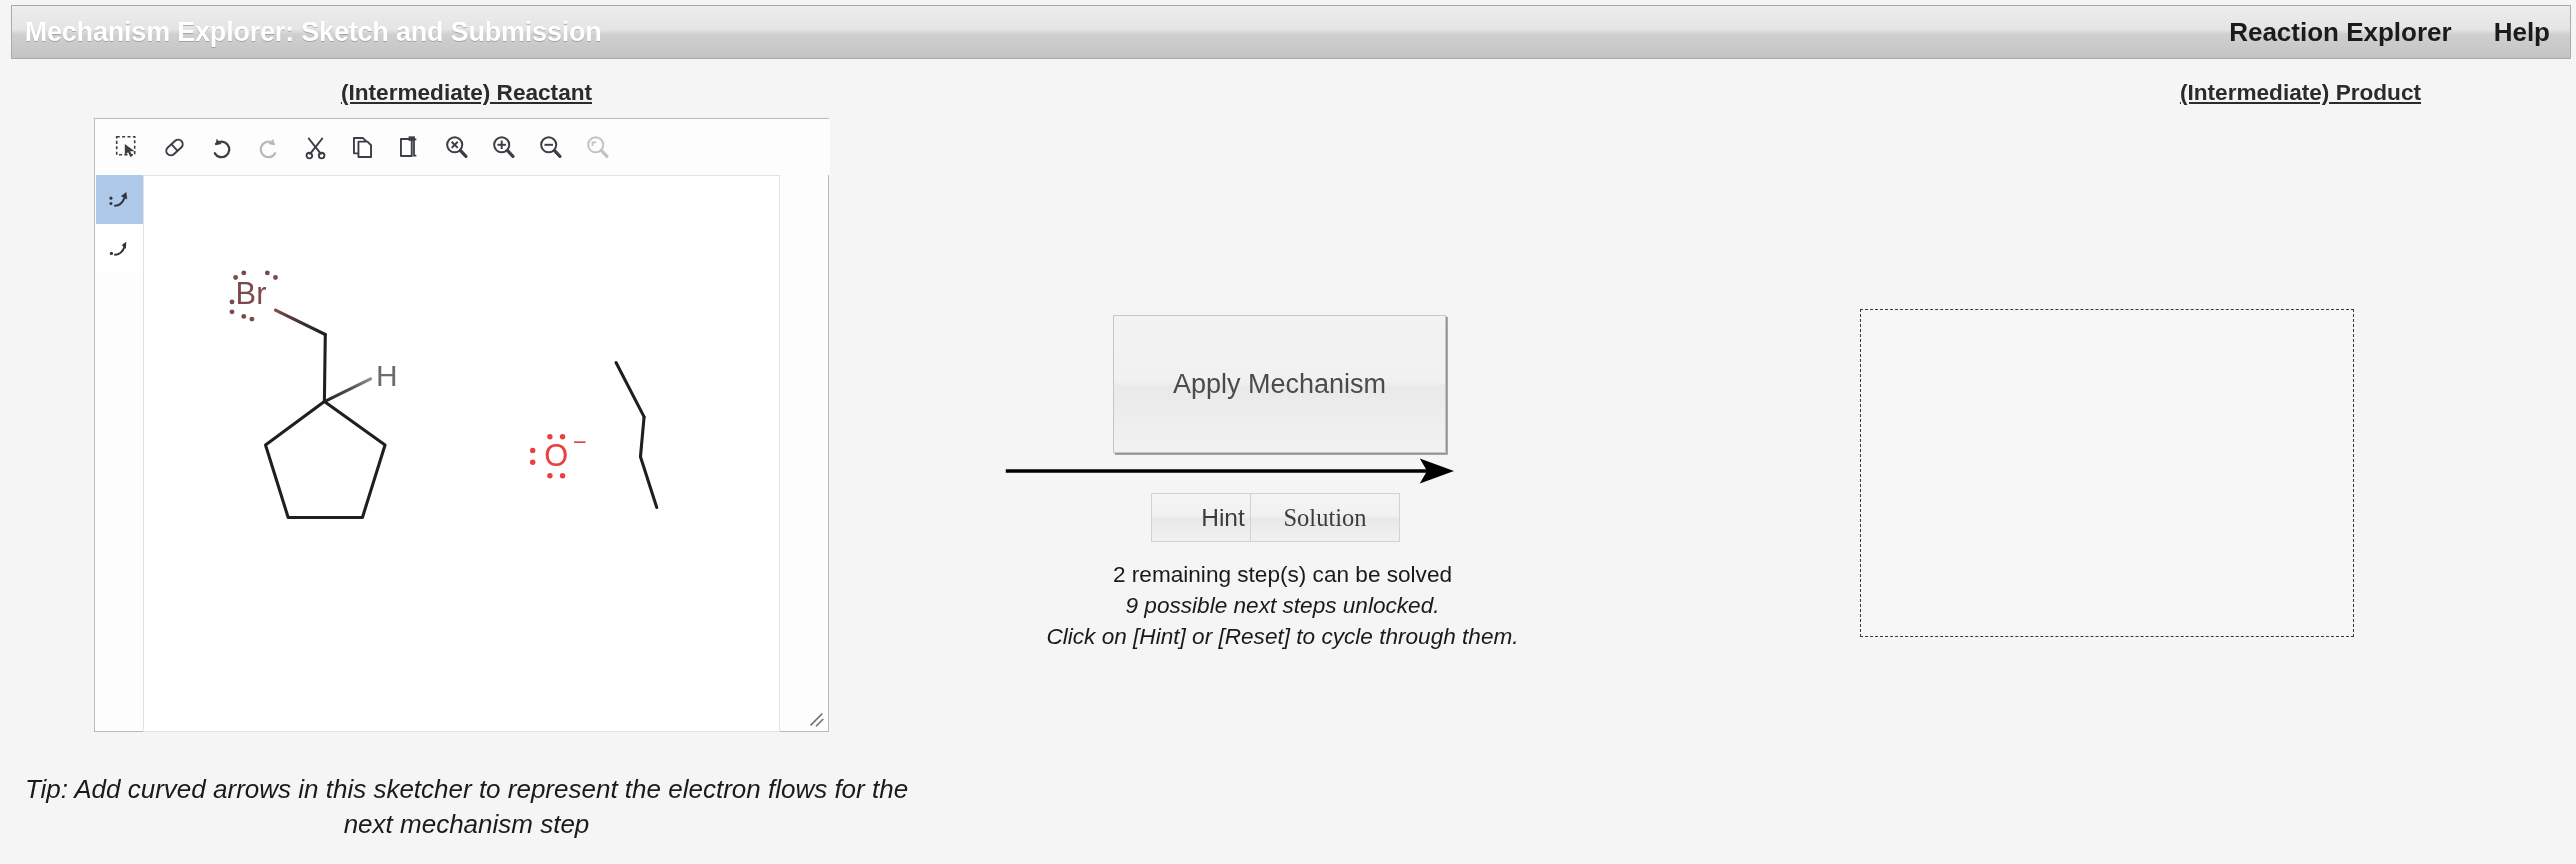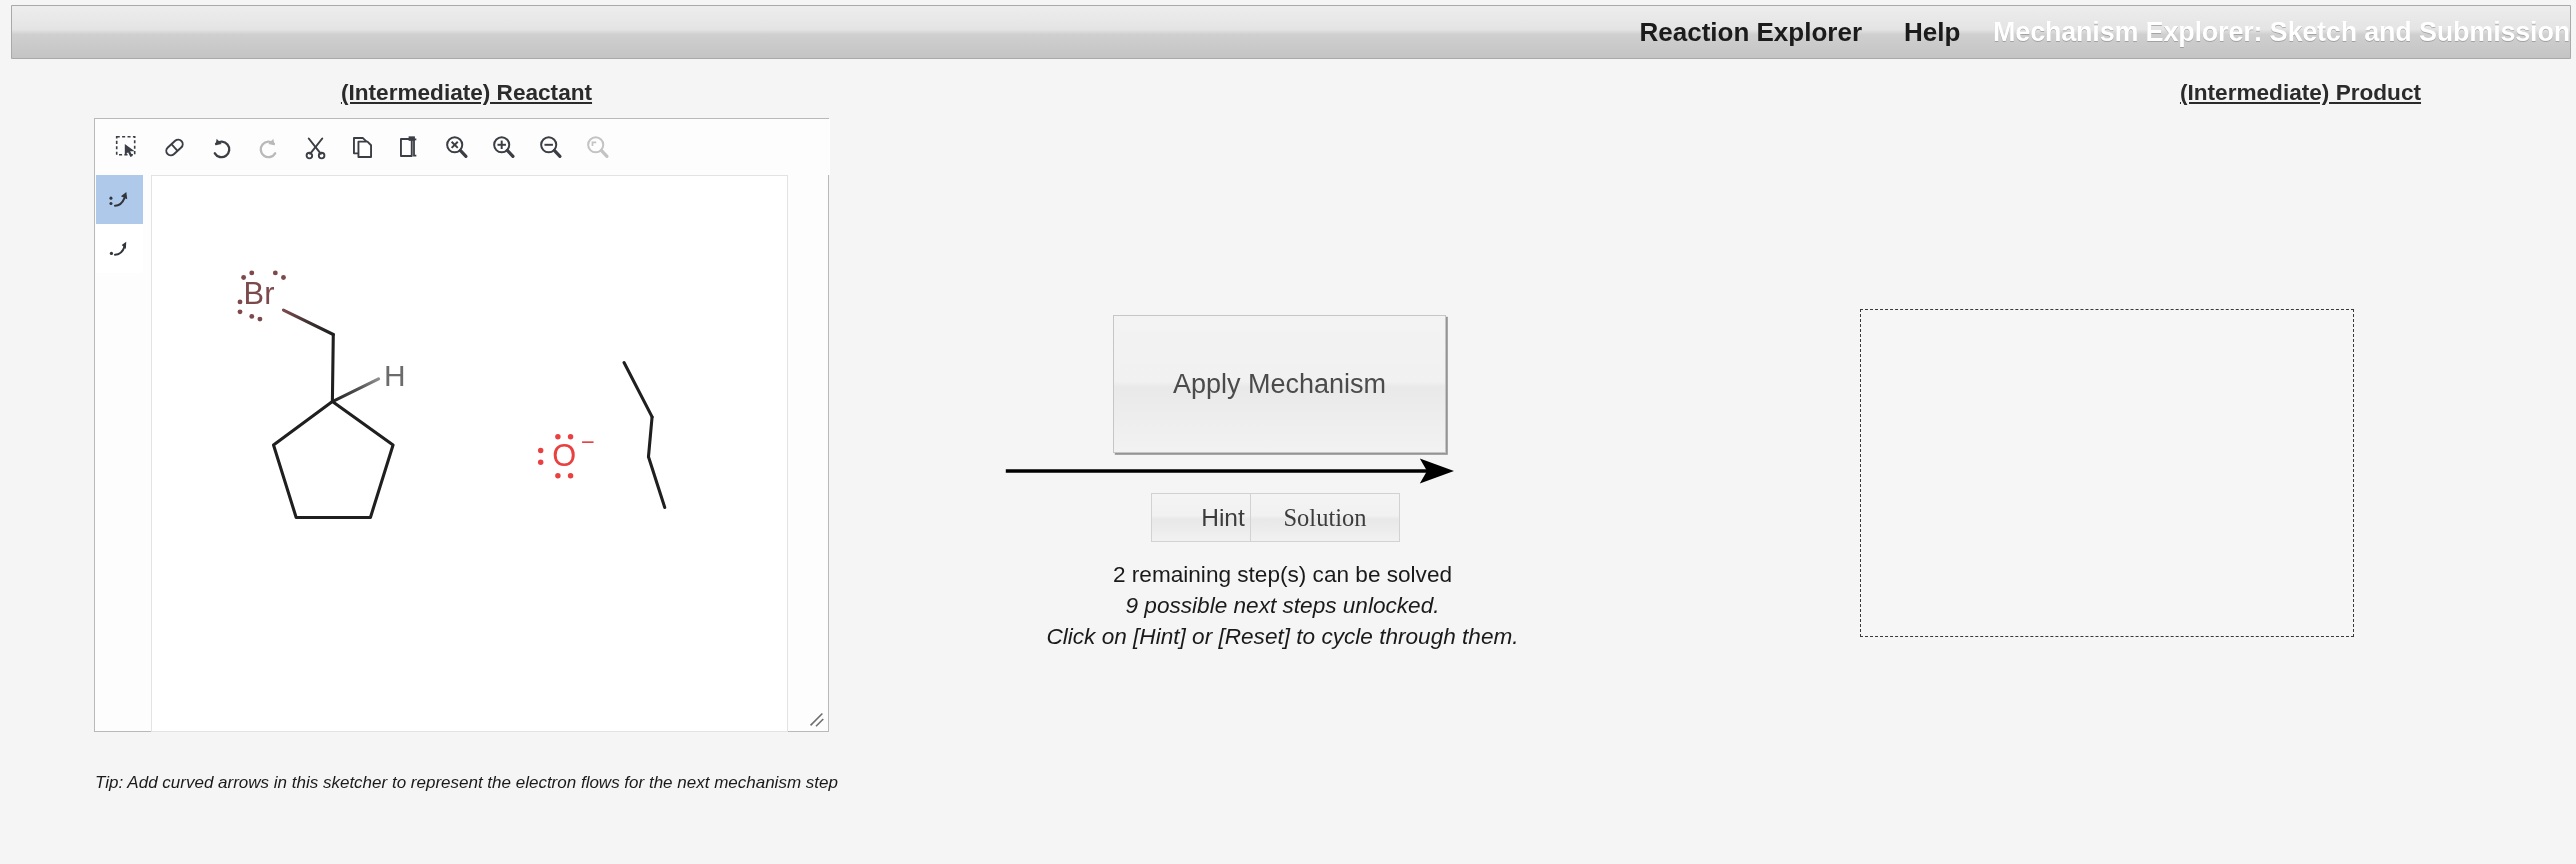--- a/index.html
+++ b/index.html
@@ -84,42 +84,42 @@
     width: 47px; height: 49px;
     display: flex; align-items: center; justify-content: center;
     cursor: pointer;
     background: #ffffff;
   }
   .tool.active { background: #aec9ea; }
 
   
   #sketch-canvas {
     position: absolute;
-    left: 56px; top: 56px;
+    left: 48px; top: 56px;
     width: 637px; height: 557px;
     background: #ffffff;
     border: 0.9px solid #e3e3e3;
     overflow: hidden;
   }
   #sketch-canvas svg { display: block; }
 
   #resize-grip {
     position: absolute;
     right: 1.8px; bottom: 1.8px;
     width: 20px; height: 20px;
     cursor: nwse-resize;
   }
 
   
   #tip-text {
     position: absolute;
     left: 0; top: 772px;
     width: 933px;
     text-align: center;
-    font-size: 17px;
+    font-size: 26px;
     font-style: italic;
     color: #1a1a1a;
     line-height: 1.35;
   }
 
   
   #center-cluster {
     position: absolute;
     left: 1002px; top: 315px;
     width: 562px; height: 308px;
@@ -174,25 +174,25 @@
     left: 1860px; top: 309px;
     width: 494px; height: 328px;
     border: 1.8px dashed #3a3a3a;
     background: #f6f6f6;
   }
 </style>
 </head>
 <body>
 
 <div id="menubar">
+  <div id="menubar-title">Mechanism Explorer: Sketch and Submission</div>
   <div id="menubar-right">
     <div class="menu-item">Reaction Explorer</div>
     <div class="menu-item">Help</div>
   </div>
-  <div id="menubar-title">Mechanism Explorer: Sketch and Submission</div>
 </div>
 
 <div id="reactant-heading" class="col-heading">(Intermediate) Reactant</div>
 <div id="product-heading" class="col-heading">(Intermediate) Product</div>
 
 <div id="sketcher-panel">
 
   <div id="sketcher-toolbar">
 
     <div class="tbtn">

